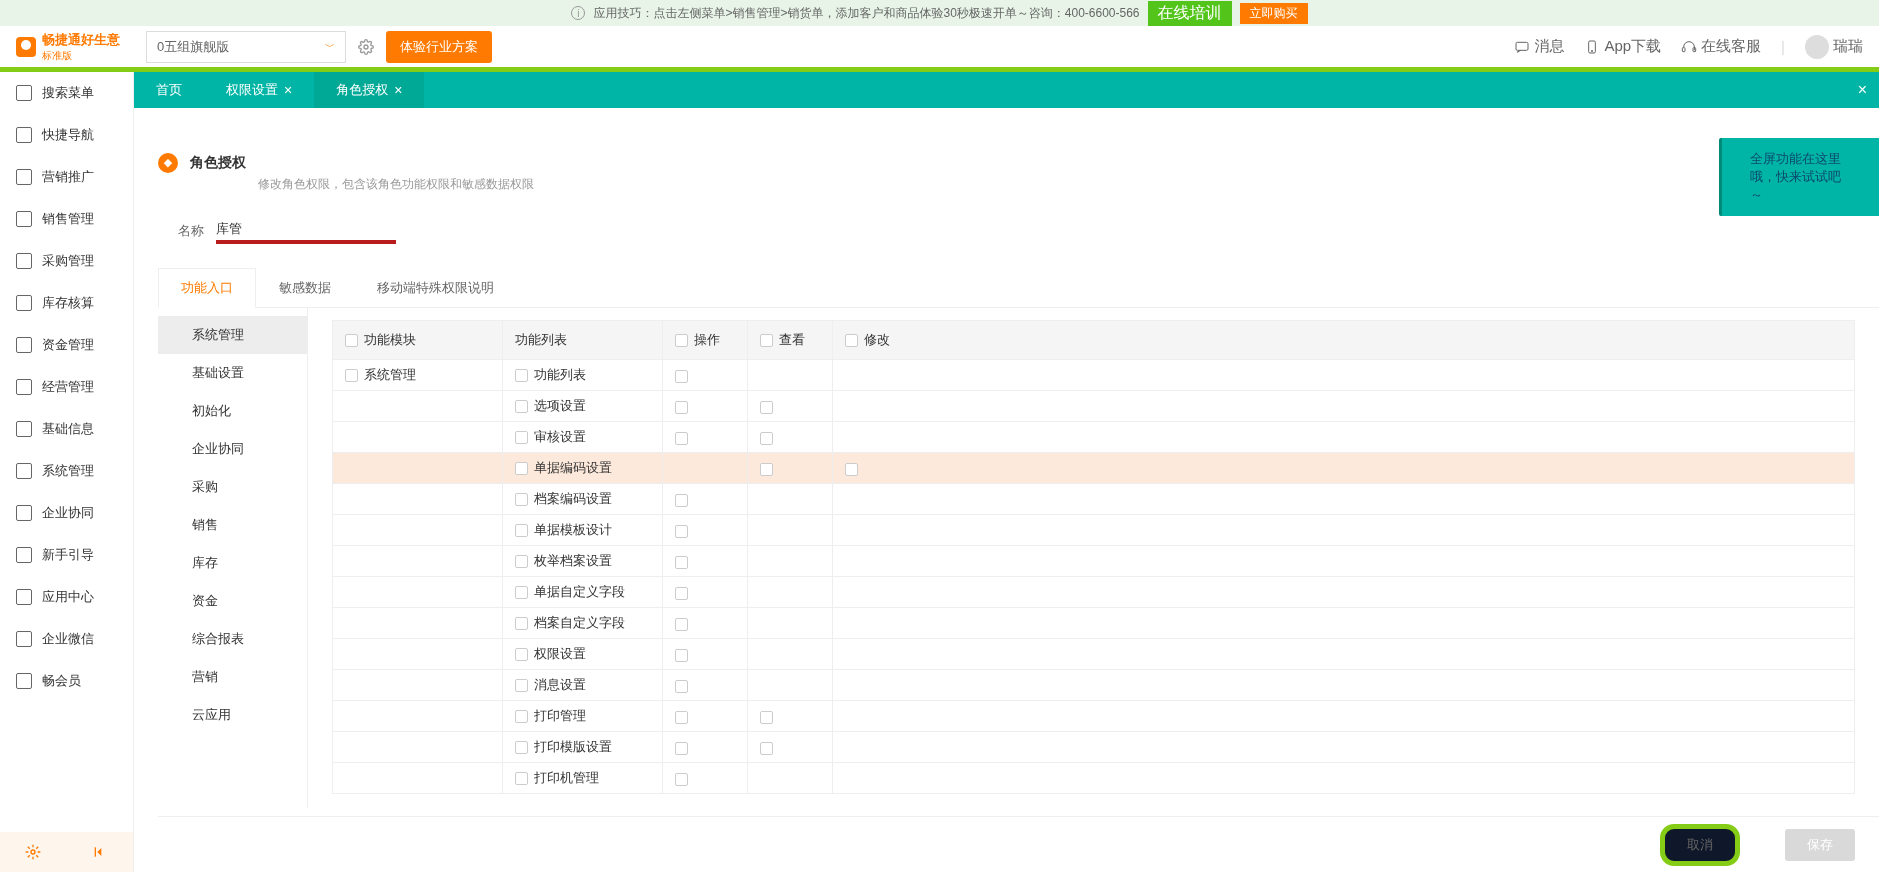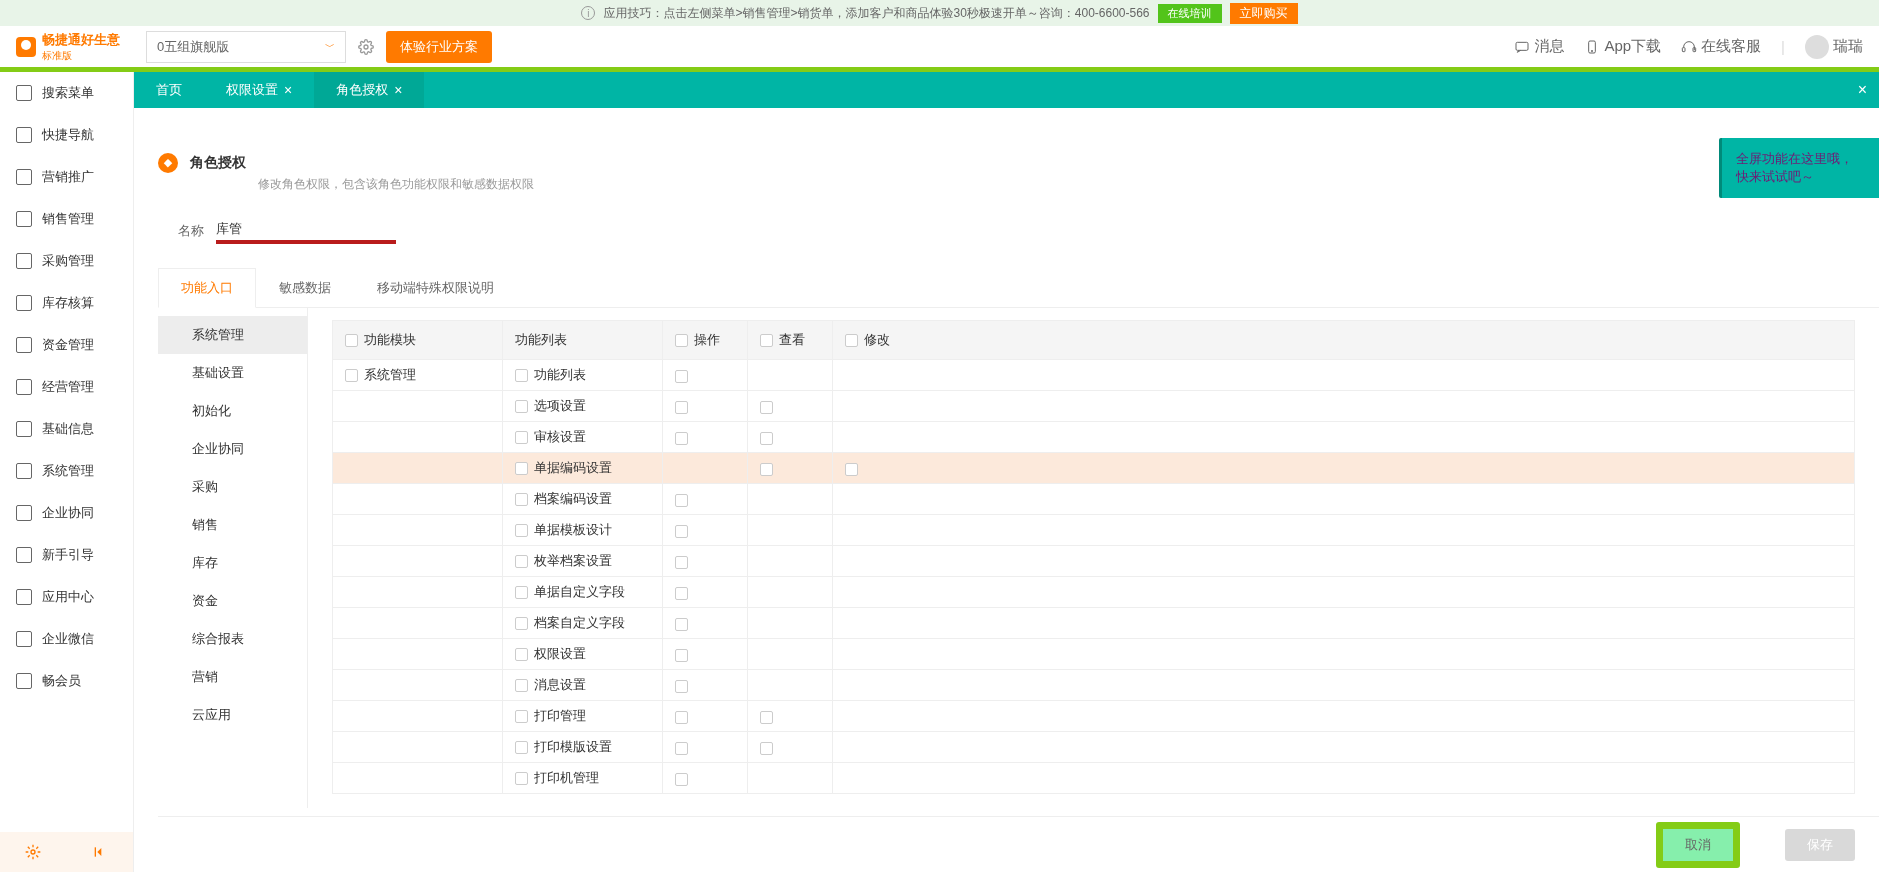--- a/index.html
+++ b/index.html
@@ -1,21 +1,21 @@
 <!DOCTYPE html>
 <html><head>
 <meta charset="utf-8">
 <style>
 * { margin: 0; padding: 0; box-sizing: border-box; font-family: "Microsoft YaHei", Arial, sans-serif; }
 body { font-size: 13px; color: #333; background: #fff; overflow: hidden; }
 
 
 .top-banner { height: 26px; background: #e8f4e8; display: flex; align-items: center; justify-content: center; gap: 8px; font-size: 12px; color: #666; }
 .top-banner .info-icon { width: 14px; height: 14px; border: 1px solid #999; border-radius: 50%; display: inline-flex; align-items: center; justify-content: center; font-size: 10px; color: #999; }
-.btn-green { background: #52c41a; color: #fff; padding: 2px 10px; font-size: 11px; border: none; cursor: pointer; }
+.btn-green { background: #52c41a; color: #fff; padding: 2px 10px; font-size: 16px; border: none; cursor: pointer; }
 .btn-orange { background: #ff7a00; color: #fff; padding: 2px 10px; font-size: 12px; border: none; cursor: pointer; }
 
 
 .header { height: 46px; display: flex; align-items: center; padding: 0 16px; border-bottom: 5px solid #84cc16; gap: 12px; }
 .logo-wrap { display: flex; align-items: center; gap: 6px; width: 118px; }
 .logo-icon { width: 20px; height: 20px; background: #ff7a00; border-radius: 4px; position: relative; }
 .logo-icon::after { content: ''; position: absolute; width: 10px; height: 10px; background: #fff; border-radius: 50%; top: 3px; left: 5px; }
 .logo-text { color: #ff7a00; font-weight: bold; font-size: 13px; }
 .logo-sub { color: #ff7a00; font-size: 10px; }
 .version-select { border: 1px solid #ddd; padding: 6px 30px 6px 10px; font-size: 13px; color: #666; position: relative; width: 200px; background: #fff; }
@@ -61,25 +61,25 @@
 .cat-item.active { background: #ededed; }
 
 .table-wrap { flex: 1; overflow: auto; padding: 12px 24px 0 24px; }
 table { width: 100%; border-collapse: collapse; font-size: 13px; }
 th { background: #f5f5f5; text-align: left; padding: 10px 12px; color: #333; font-weight: normal; border: 1px solid #eee; }
 td { padding: 6px 12px; border: 1px solid #eee; color: #333; }
 tr.highlight td { background: #fce9db; }
 .chk { display: inline-block; width: 13px; height: 13px; border: 1px solid #ccc; border-radius: 2px; vertical-align: middle; margin-right: 6px; background: #fff; }
 
 
-.tooltip { position: absolute; right: 0; top: 30px; background: #00b5a5; color: #701a75; padding: 12px 14px; font-size: 13px; border-left: 3px solid #008a7a; max-width: 160px; border-radius: 2px 0 0 2px; }
+.tooltip { position: absolute; right: 0; top: 30px; background: #00b5a5; color: #0c4a6e; padding: 12px 28px; font-size: 13px; border-left: 3px solid #008a7a; max-width: 160px; border-radius: 2px 0 0 2px; }
 
 
 .footer { height: 56px; border-top: 1px solid #eee; display: flex; align-items: center; justify-content: flex-end; gap: 12px; padding: 0 24px; background: #fff; margin-top: 8px; }
-.btn-cancel { border: 7px solid #84cc16; background: #86efac; padding: 7px 22px; font-size: 13px; color: #666; border-radius: 3px; cursor: pointer; }
+.btn-cancel { border: 5px solid #84cc16; background: #0f172a; padding: 7px 22px; font-size: 13px; color: #666; border-radius: 14px; cursor: pointer; }
 .btn-save { border: none; background: #d9d9d9; padding: 7px 22px; font-size: 13px; color: #fff; border-radius: 3px; cursor: not-allowed; margin-left: 33px; }
 
 svg { display: block; }
 .icon-sm { width: 16px; height: 16px; }
 </style>
 </head>
 <body>
 
 <div class="top-banner">
   <span class="info-icon">i</span>

